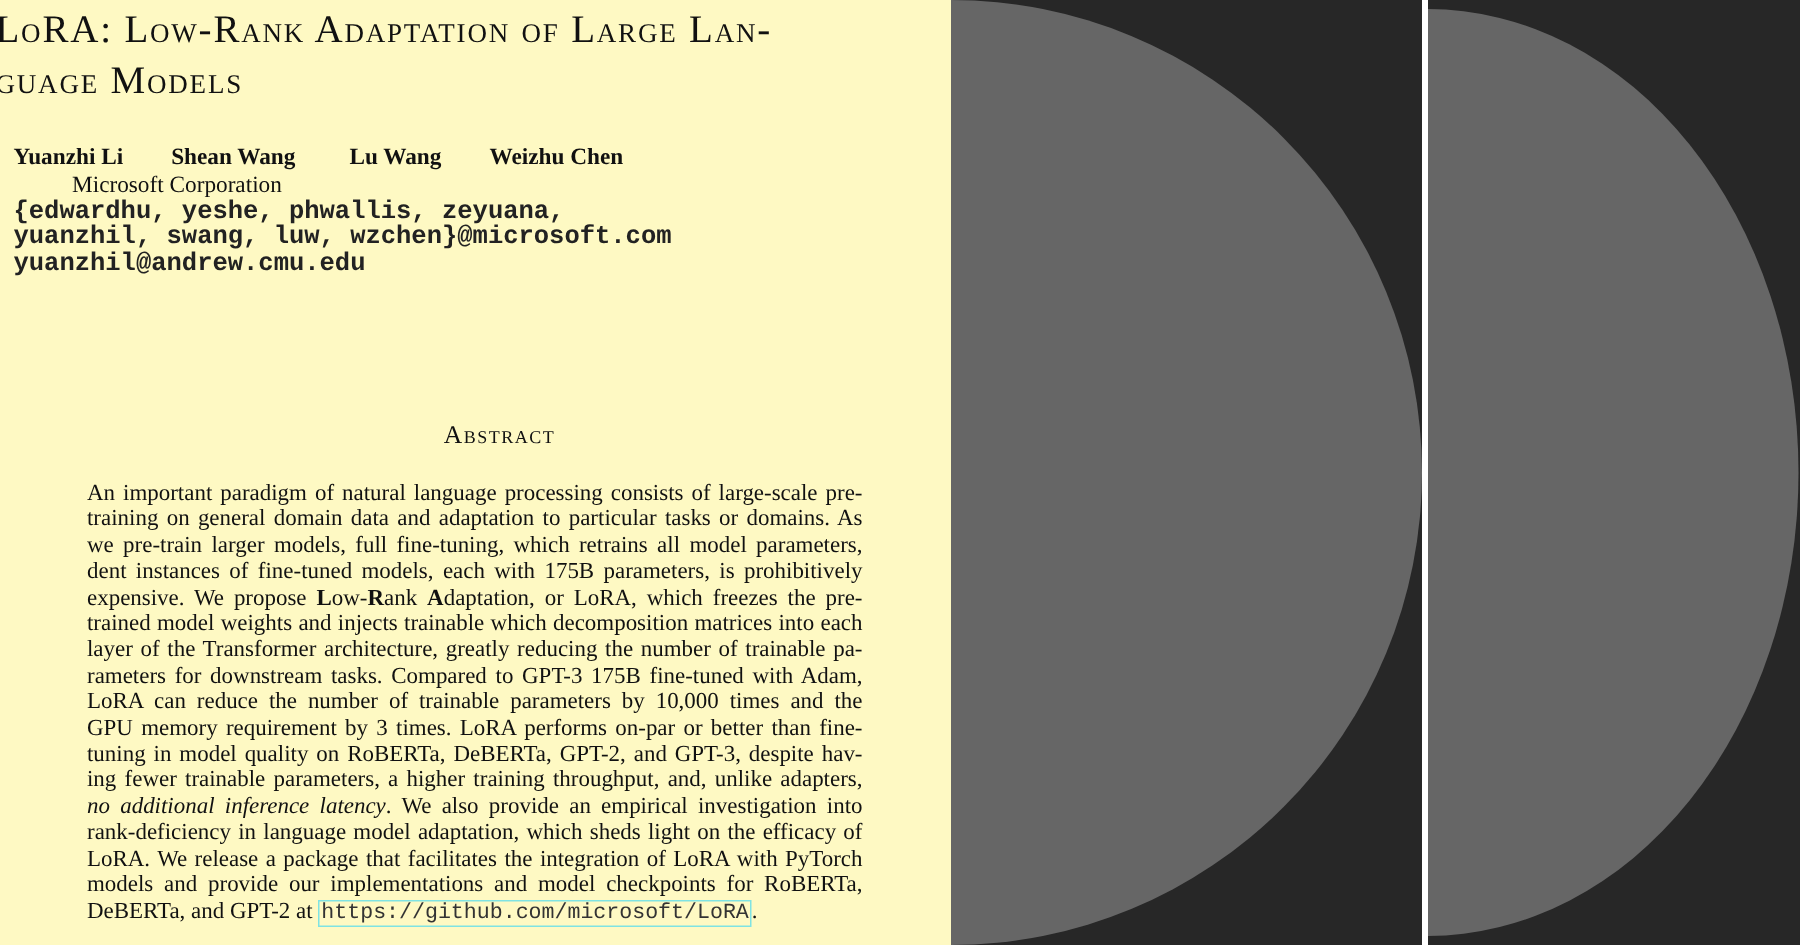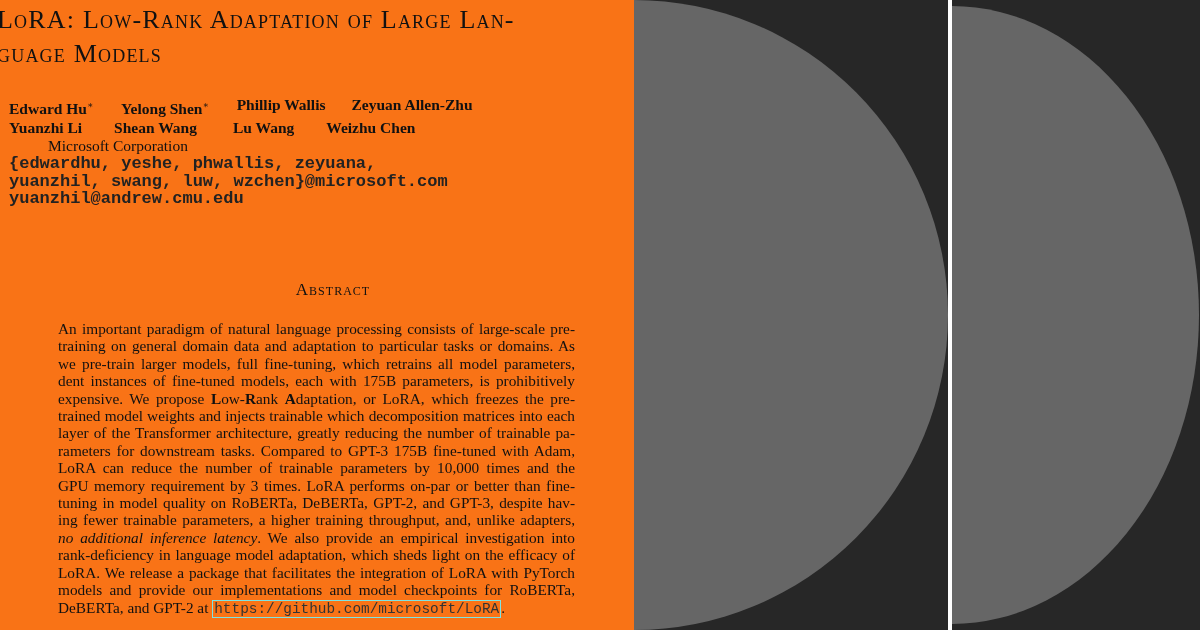--- a/index.html
+++ b/index.html
@@ -4,21 +4,21 @@
   <style>
     html, body { margin: 0; padding: 0; }
     body {
       width: 1200px; height: 630px; overflow: hidden; position: relative;
       background: #ffffff;
       font-family: "Liberation Serif", "DejaVu Serif", serif;
       color: #111111;
     }
     .paper {
       position: absolute; left: 0; top: 0; width: 724px; height: 630px;
-      overflow: hidden; background: #f97316;
+      overflow: hidden; background: #fef9c3;
     }
     .title {
       position: absolute; left: -3px; top: 3px; width: 640px;
       font-size: 26px; line-height: 34px; letter-spacing: 1.2px;
       font-variant: small-caps; font-weight: normal; margin: 0;
       white-space: nowrap;
     }
     .title .line { display: block; }
     .authors { position: absolute; left: 9px; top: 96px; font-size: 15.5px; }
     .author-row { display: flex; font-weight: bold; line-height: 18.5px; white-space: nowrap; }
@@ -56,26 +56,20 @@
 <body>
 
 <div class="paper">
   <h1 class="title">
     <span class="line">LoRA: Low-Rank Adaptation of Large Lan-</span>
     <span class="line">guage Models</span>
   </h1>
 
   <div class="authors">
     <div class="author-row">
-      <span><b>Edward Hu</b><sup>∗</sup></span>
-      <span style="margin-left:2px"><b>Yelong Shen</b><sup>∗</sup></span>
-      <span style="margin-left:2px">Phillip Wallis</span>
-      <span>Zeyuan Allen-Zhu</span>
-    </div>
-    <div class="author-row">
       <span>Yuanzhi Li</span>
       <span style="margin-left:6px">Shean Wang</span>
       <span style="margin-left:10px">Lu Wang</span>
       <span style="margin-left:6px">Weizhu Chen</span>
     </div>
     <div class="affil">Microsoft Corporation</div>
     <div class="mono">{edwardhu, yeshe, phwallis, zeyuana,</div>
     <div class="mono">yuanzhil, swang, luw, wzchen}@microsoft.com</div>
     <div class="mono">yuanzhil@andrew.cmu.edu</div>
   </div>

